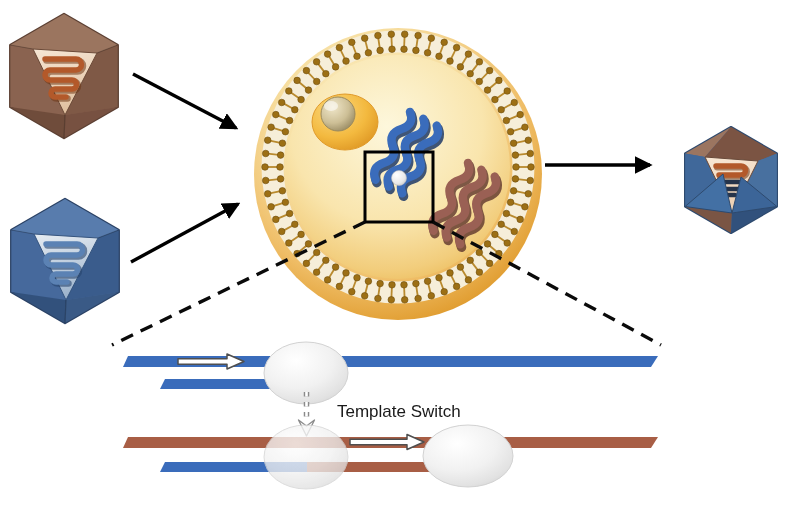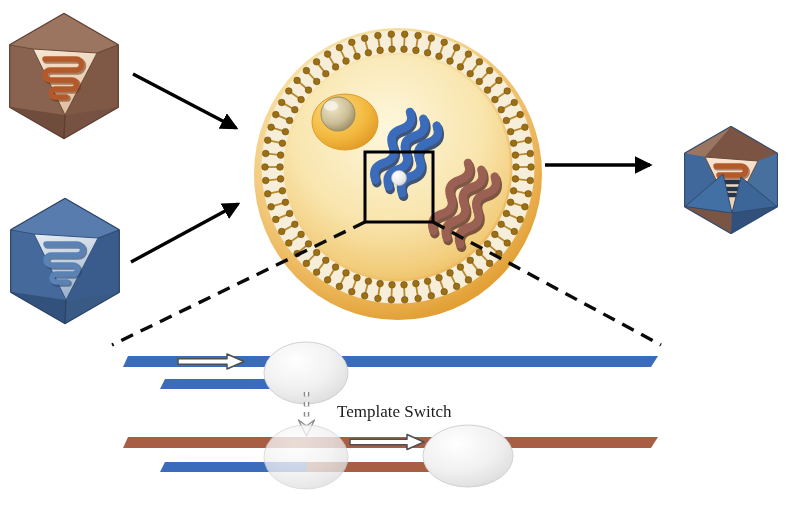--- a/index.html
+++ b/index.html
@@ -1,17 +1,17 @@
 <!DOCTYPE html>
 <html style="--strand-blue: #3a6cbb; --strand-brown: #a85e45; --capsid-brown: #8a6350; --capsid-blue: #46699c; --genome-rust: #b3592a; --genome-blue: #5b82b4; --membrane-head: #9c6f15; --membrane-stem: #b98a2e; --cell-gold: #efbd66; --polymerase-gray: #ededed; --arrow-black: #000000; --label-text: #1a1a1a;"><head>
 <meta charset="utf-8">
 <style>
   html,body{margin:0;padding:0;background:#ffffff;}
   .figure{position:relative;width:800px;height:505px;background:#fff;overflow:hidden;
-          font-family:Liberation Serif, serif;}
+          font-family:Liberation Sans, sans-serif;}
   svg{display:block;}
   .mem-stem{stroke:var(--membrane-stem,#b98a2e);stroke-width:1.8;}
   .mem-head{fill:var(--membrane-head,#9c6f15);stroke:#6e4e0c;stroke-width:.6;}
   .blk-arrow{stroke:var(--arrow-black,#000);stroke-width:3.4;fill:none;}
   .dash-callout{stroke:#0a0a0a;stroke-width:3.4;stroke-dasharray:13 8.5;fill:none;}
   .strip-blue{fill:var(--strand-blue,#3a6cbb);}
   .strip-brown{fill:var(--strand-brown,#a85e45);}
   .poly-ellipse{fill:url(#gPoly);stroke:#d2d2d2;stroke-width:1;}
   .white-arrow{fill:#ffffff;stroke:#4f4f4f;stroke-width:1.5;stroke-linejoin:round;}
   .inset-label{font-size:17px;fill:var(--label-text,#1a1a1a);}

